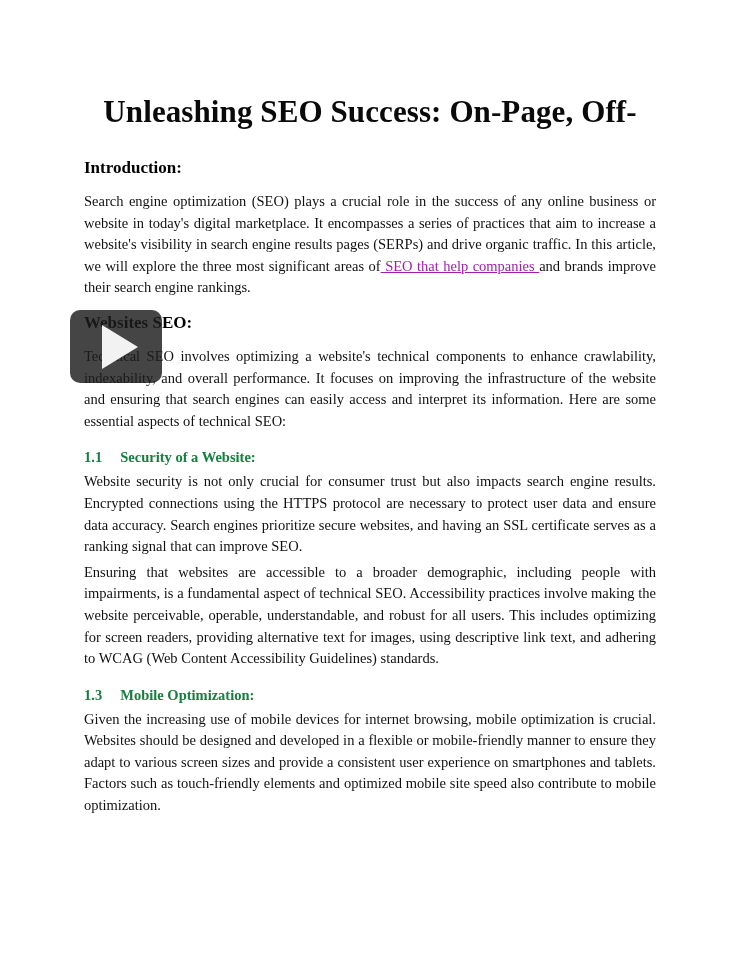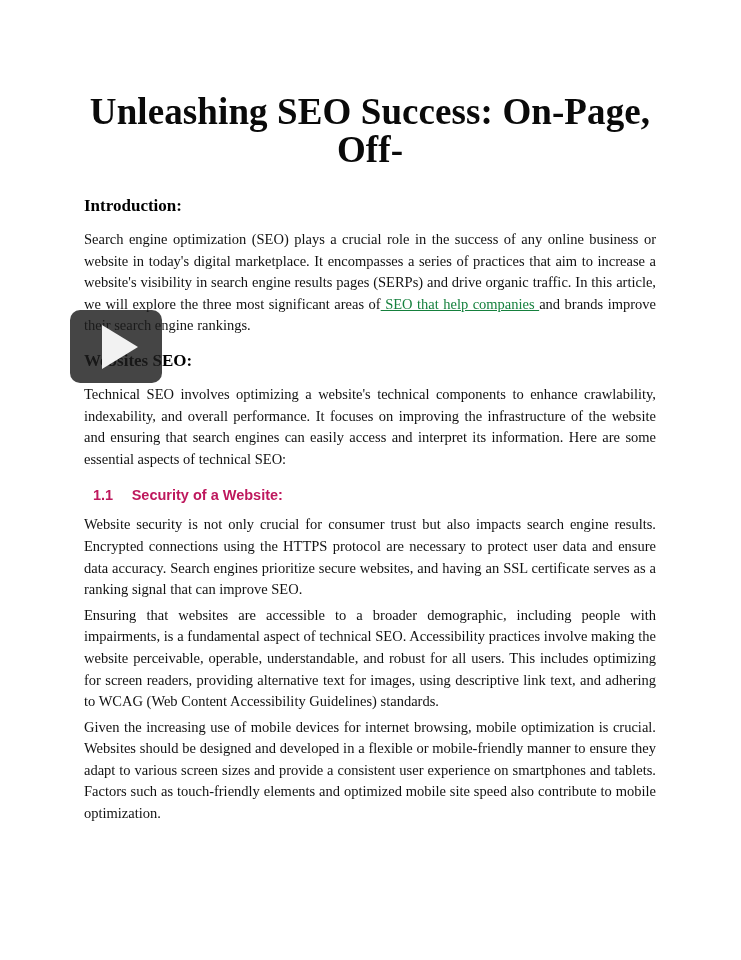--- a/index.html
+++ b/index.html
@@ -29,66 +29,66 @@
   .content {
     position: absolute;
     left: 84px;
     top: 0;
     width: 572px;
   }
 
   .doc-title {
     font-family: "Liberation Serif", "DejaVu Serif", serif;
     font-weight: bold;
-    font-size: 37px;
+    font-size: 31px;
     line-height: 38px;
     text-align: center;
     margin: 0;
     padding-top: 93px;
     letter-spacing: 0.1px;
     color: #0a0a0a;
   }
 
   .h-section {
     font-family: "Liberation Serif", "DejaVu Serif", serif;
     font-weight: bold;
     font-size: 17px;
     line-height: 20px;
     margin: 0;
     color: #000000;
   }
 
   .h-sub {
-    font-family: Liberation Sans, sans-serif;
+    font-family: Liberation Serif, serif;
     font-weight: bold;
     font-size: 14.5px;
     line-height: 20px;
-    margin: 9px;
-    color: #be185d;
+    margin: 0;
+    color: #15803d;
     white-space: pre;
   }
 
   .para {
     font-family: "Liberation Serif", "DejaVu Serif", serif;
     font-size: 14.5px;
     line-height: 21.6px;
     text-align: justify;
     text-justify: inter-word;
     margin: 0;
     color: #111111;
   }
 
   .sp-intro-head { margin-top: 27px; }
   .sp-after-head { margin-top: 13px; }
   .sp-before-head { margin-top: 14px; }
   .sp-sub-head { margin-top: 15px; }
   .sp-after-sub { margin-top: 4px; }
 
   .doclink {
-    color: #15803d;
+    color: #a21caf;
     text-decoration: underline;
   }
 
   
   .play-overlay {
     position: absolute;
     left: 70px;
     top: 310px;
     width: 92px;
     height: 73px;
@@ -128,20 +128,21 @@
 
     <h2 class="h-section sp-before-head">Websites SEO:</h2>
 
     <p class="para sp-after-head">Technical SEO involves optimizing a website's technical components to enhance crawlability, indexability, and overall performance. It focuses on improving the infrastructure of the website and ensuring that search engines can easily access and interpret its information. Here are some essential aspects of technical SEO:</p>
 
     <h3 class="h-sub sp-sub-head">1.1  Security of a Website:</h3>
     <p class="para sp-after-sub">Website security is not only crucial for consumer trust but also impacts search engine results. Encrypted connections using the HTTPS protocol are necessary to protect user data and ensure data accuracy. Search engines prioritize secure websites, and having an SSL certificate serves as a ranking signal that can improve SEO.</p>
 
     <p class="para sp-after-sub">Ensuring that websites are accessible to a broader demographic, including people with impairments, is a fundamental aspect of technical SEO. Accessibility practices involve making the website perceivable, operable, understandable, and robust for all users. This includes optimizing for screen readers, providing alternative text for images, using descriptive link text, and adhering to WCAG (Web Content Accessibility Guidelines) standards.</p>
 
+    <h3 class="h-sub sp-sub-head">1.3  Mobile Optimization:</h3>
     <p class="para sp-after-sub">Given the increasing use of mobile devices for internet browsing, mobile optimization is crucial. Websites should be designed and developed in a flexible or mobile-friendly manner to ensure they adapt to various screen sizes and provide a consistent user experience on smartphones and tablets. Factors such as touch-friendly elements and optimized mobile site speed also contribute to mobile optimization.</p>
 
   </div>
 
   <div class="play-overlay">
     <span class="tri"></span>
   </div>
 
 </div>
 

